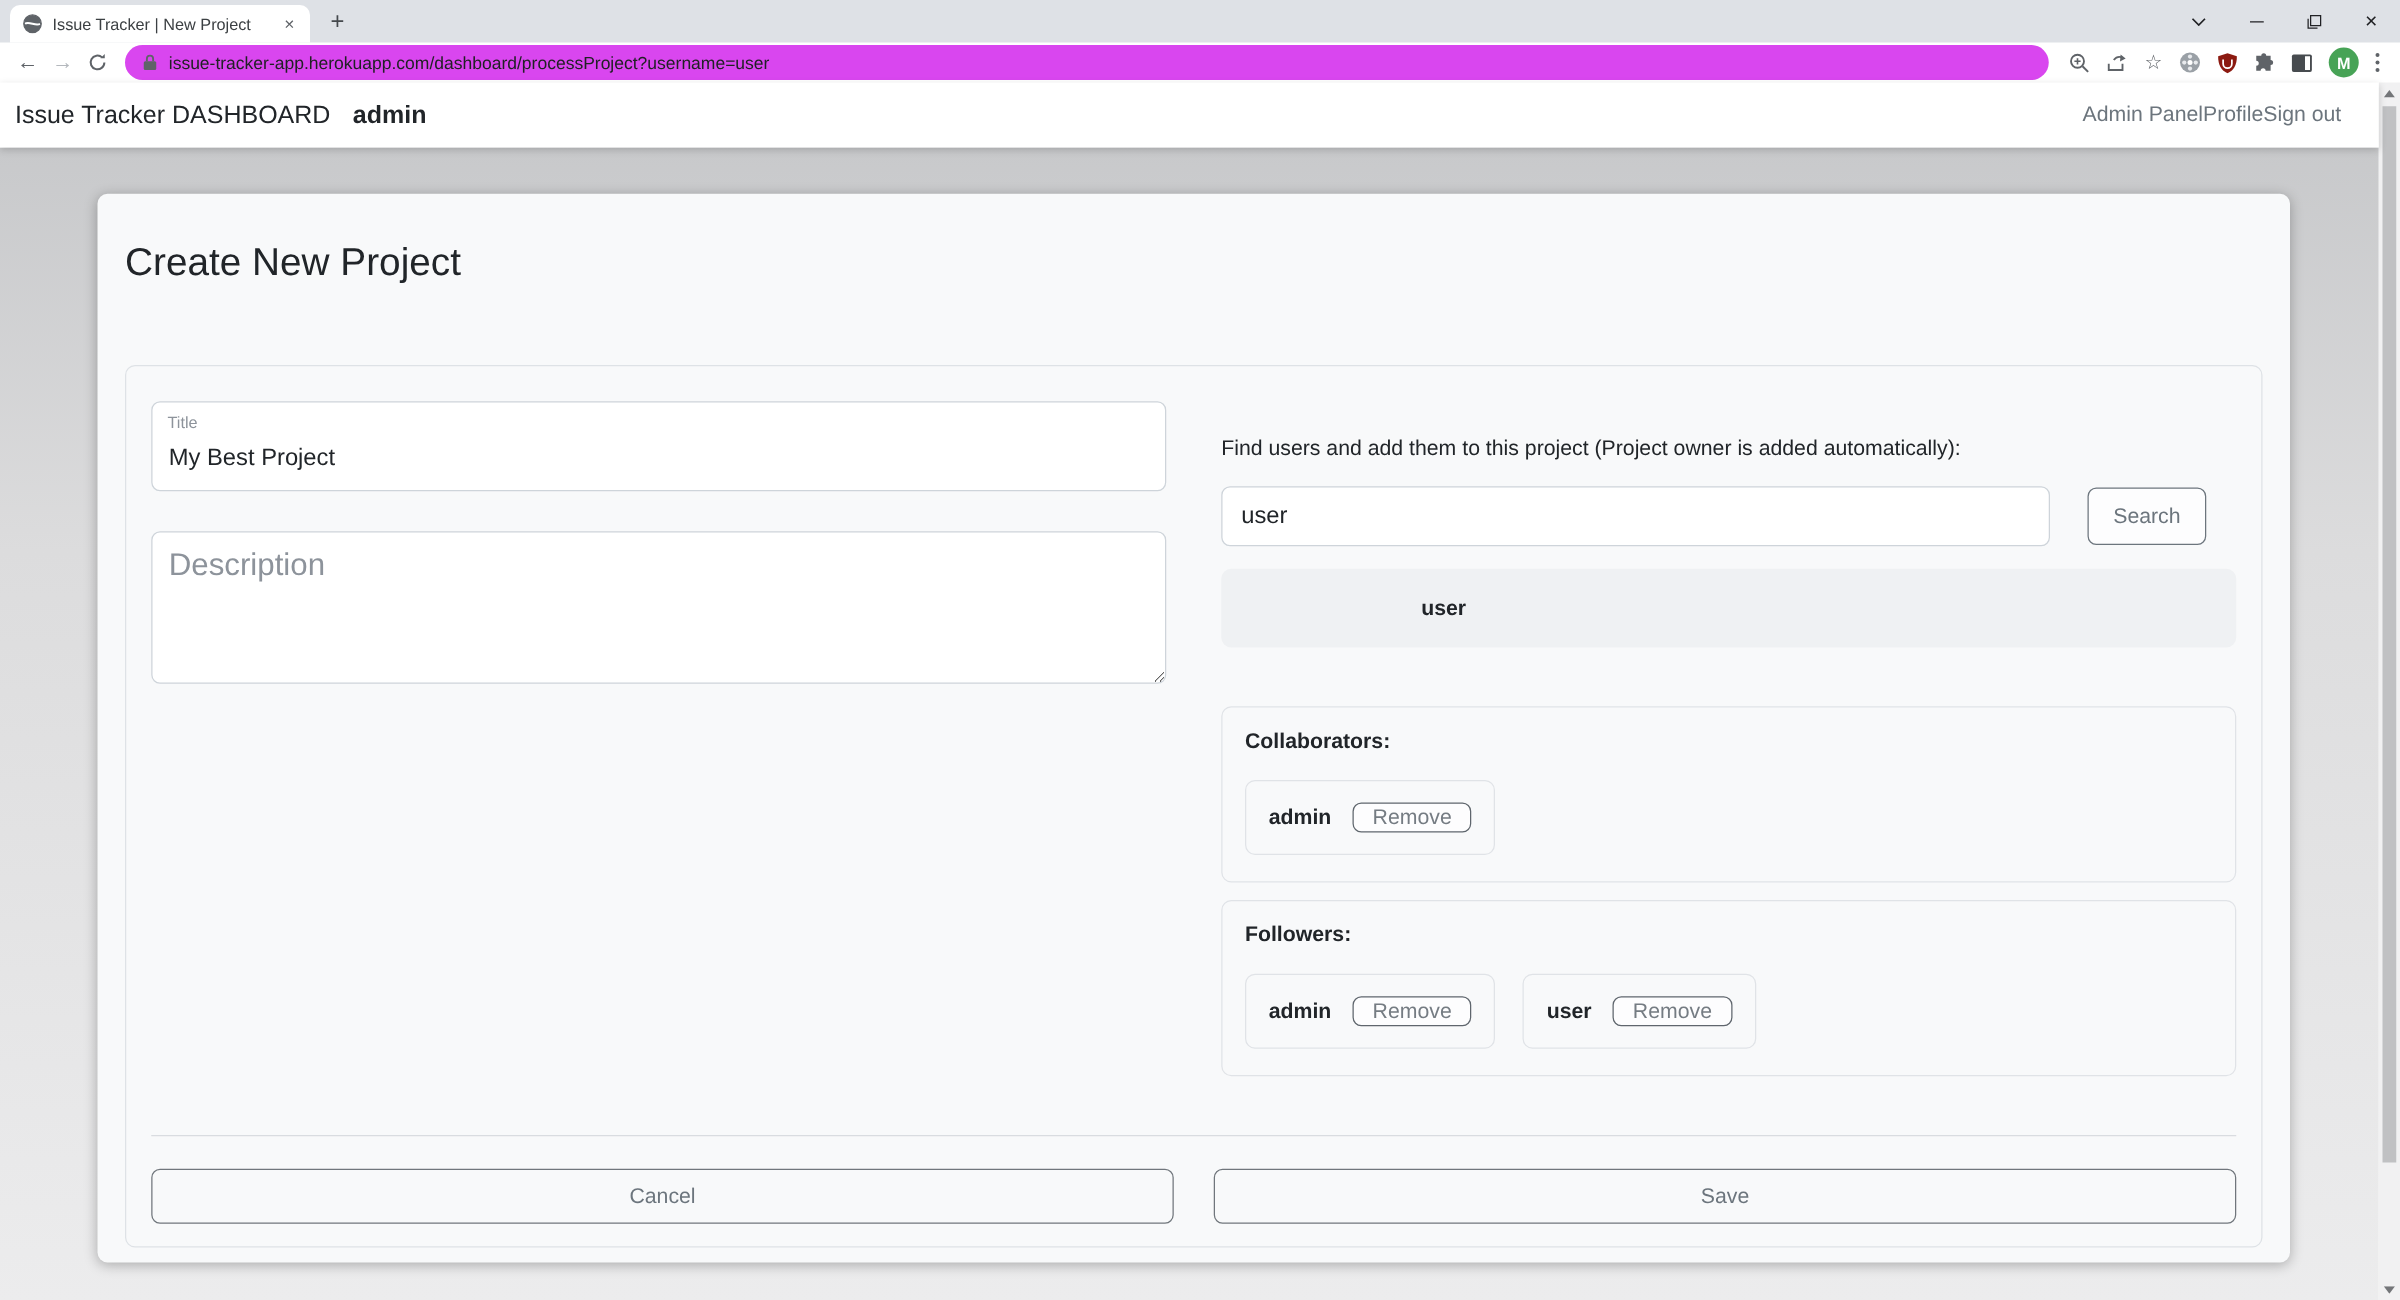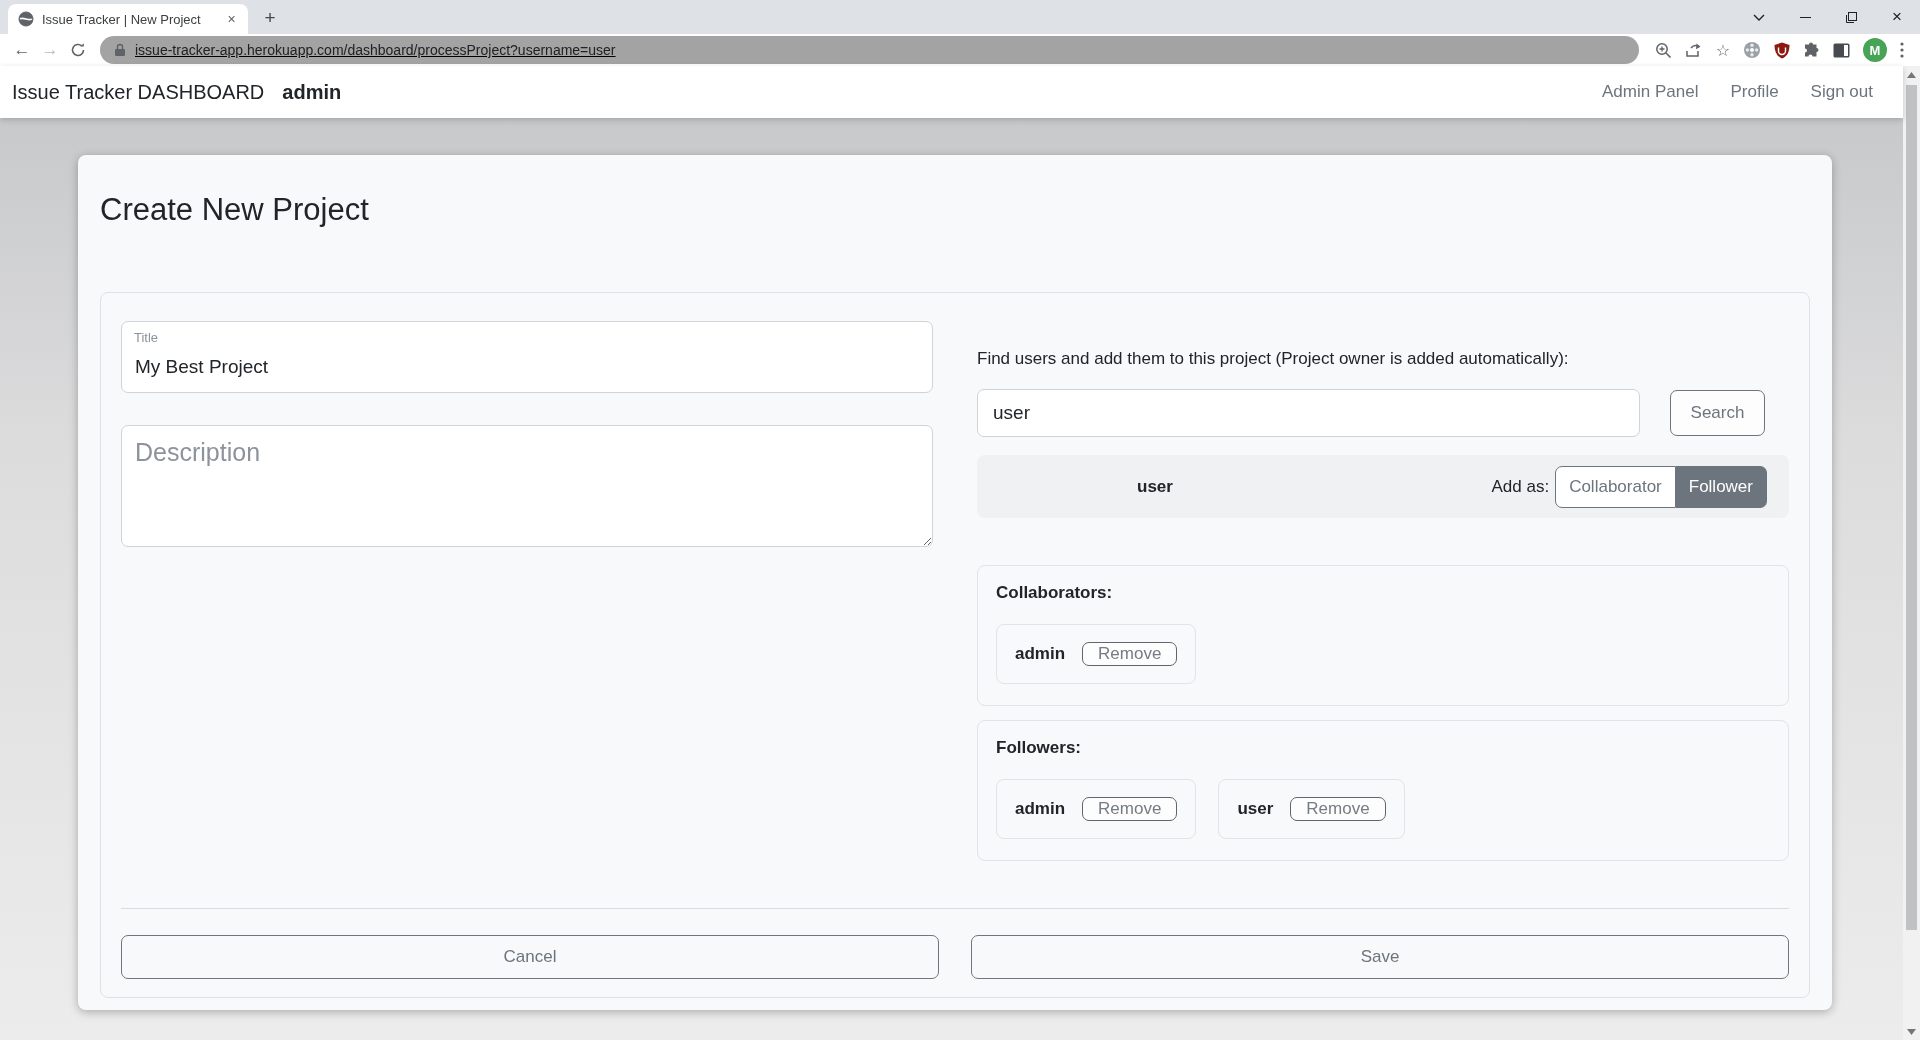--- a/index.html
+++ b/index.html
@@ -20,36 +20,36 @@
   .newtab { width:28px; height:28px; margin:0 0 2px 8px; font-size:19px; color:#45494d; }
   .wincontrols { position:absolute; right:0; top:0; height:34px; display:flex; align-items:center; }
   .winbtn { width:46px; height:34px; display:flex; align-items:center; justify-content:center; color:#202124; }
   .winbtn.close-btn { font-size:17px; }
   .min-bar { width:11px; height:1px; background:#202124; display:inline-block; }
 
   .toolbar { height:32px; background:#fff; display:flex; align-items:center; padding:0 8px; }
   .navbtn { width:28px; height:28px; display:flex; align-items:center; justify-content:center;
             font-size:17px; color:#5f6368; }
   .navbtn.disabled { color:#b4b8bd; }
-  .addressbar { flex:1; height:28px; background:#a3a3a3; border-radius:14px; margin:0 8px;
-                display:flex; align-items:center; padding:0 14px; gap:9px;text-decoration:underline; }
+  .addressbar { flex:1; height:28px; background:#d946ef; border-radius:14px; margin:0 8px;
+                display:flex; align-items:center; padding:0 14px; gap:9px; }
   .url { font-size:14px; color:#202124; white-space:nowrap; }
   .tool-icons { display:flex; align-items:center; gap:13px; padding:0 8px; }
   .star-glyph { font-size:16px; color:#5f6368; }
   .avatar { width:24px; height:24px; border-radius:50%; background:#47a356; color:#fff;
             font-size:13px; font-weight:bold; display:flex; align-items:center; justify-content:center; }
 
   
   .viewport { display:flex; height:974px; }
   .page { flex:1; display:flex; flex-direction:column; min-width:0; }
   .navbar { height:52px; background:#fff; display:flex; align-items:center; padding:0 16px 0 12px;
             box-shadow:0 2px 6px rgba(0,0,0,.18); position:relative; z-index:2; }
   .brand { font-size:20px; color:#212529; }
   .brand-user { font-size:20px; font-weight:700; color:#212529; margin-left:18px; }
-  .nav-links { margin-left:auto; display:flex; gap:32px; padding-right:14px; }
+  .nav-links { margin-left:auto; display:flex; padding-right:14px; }
   .nav-link { font-size:17px; color:#6c757d; cursor:pointer; text-decoration:none; }
 
   .content { flex:1; background:linear-gradient(180deg,#c8c9cb 0,#dcdcdd 35%,#ececed 100%); overflow:hidden; }
   .card { margin:37px 71px 0 78px; background:#f8f9fa; border-radius:8px;
           box-shadow:0 2px 10px rgba(0,0,0,.28); padding:21px 22px 12px; }
   .page-title { font-size:31px; font-weight:500; color:#212529; margin:0 0 64px 0; padding-top:16px; }
 
   .panel { border:1px solid #dee2e6; border-radius:8px; padding:28px 20px 18px; }
   .cols { display:flex; gap:44px; }
   .col { flex:1; min-width:0; }
@@ -242,27 +242,20 @@
             <div class="col">
               <p class="find-text">Find users and add them to this project (Project owner is added automatically):</p>
 
               <div class="search-row">
                 <input type="text" class="search-input" value="user" style="">
                 <button class="btn search-btn">Search</button>
               </div>
 
               <div class="result-row">
                 <span class="result-user">user</span>
-                <div class="addas">
-                  <span class="addas-label">Add as:</span>
-                  <div class="seg-group">
-                    <button class="seg-btn seg-collab">Collaborator</button>
-                    <button class="seg-btn seg-follower">Follower</button>
-                  </div>
-                </div>
               </div>
 
               <div class="userbox">
                 <div class="box-heading">Collaborators:</div>
                 <div class="chips">
                   <div class="chip">
                     <span class="chip-name">admin</span>
                     <button class="btn remove-btn">Remove</button>
                   </div>
                 </div>

